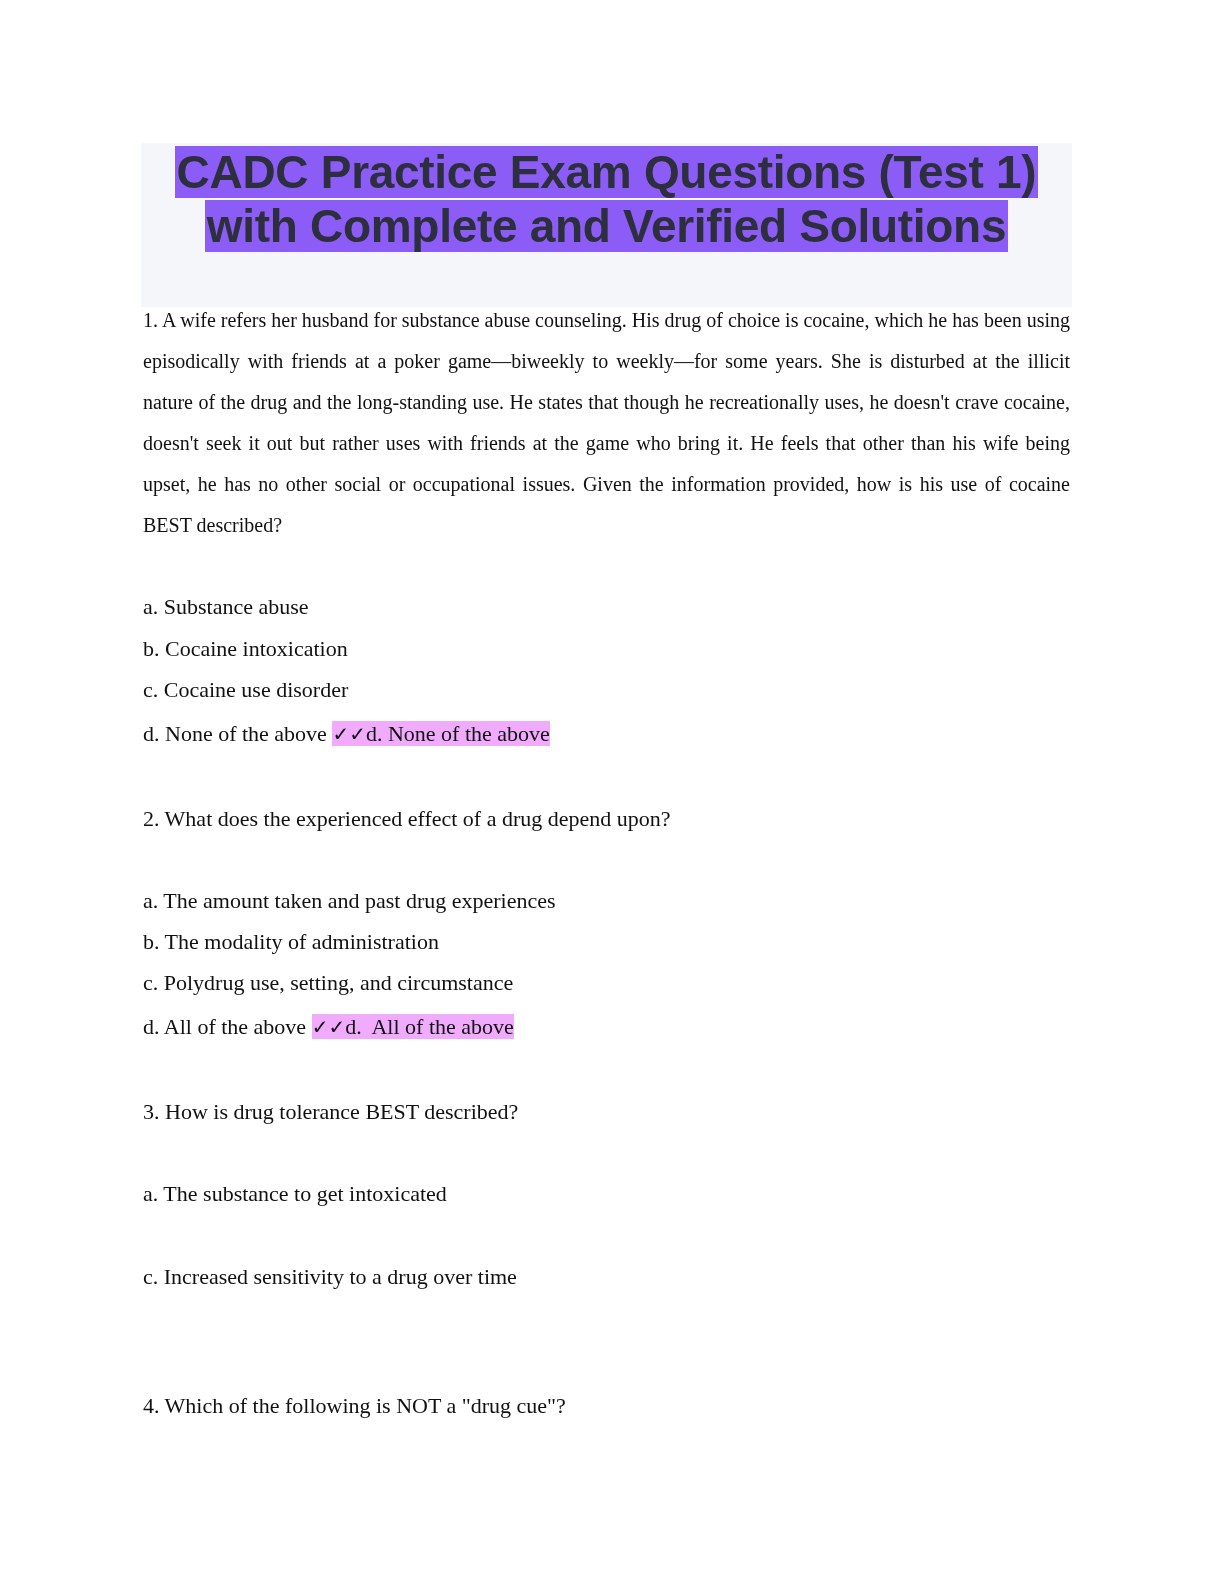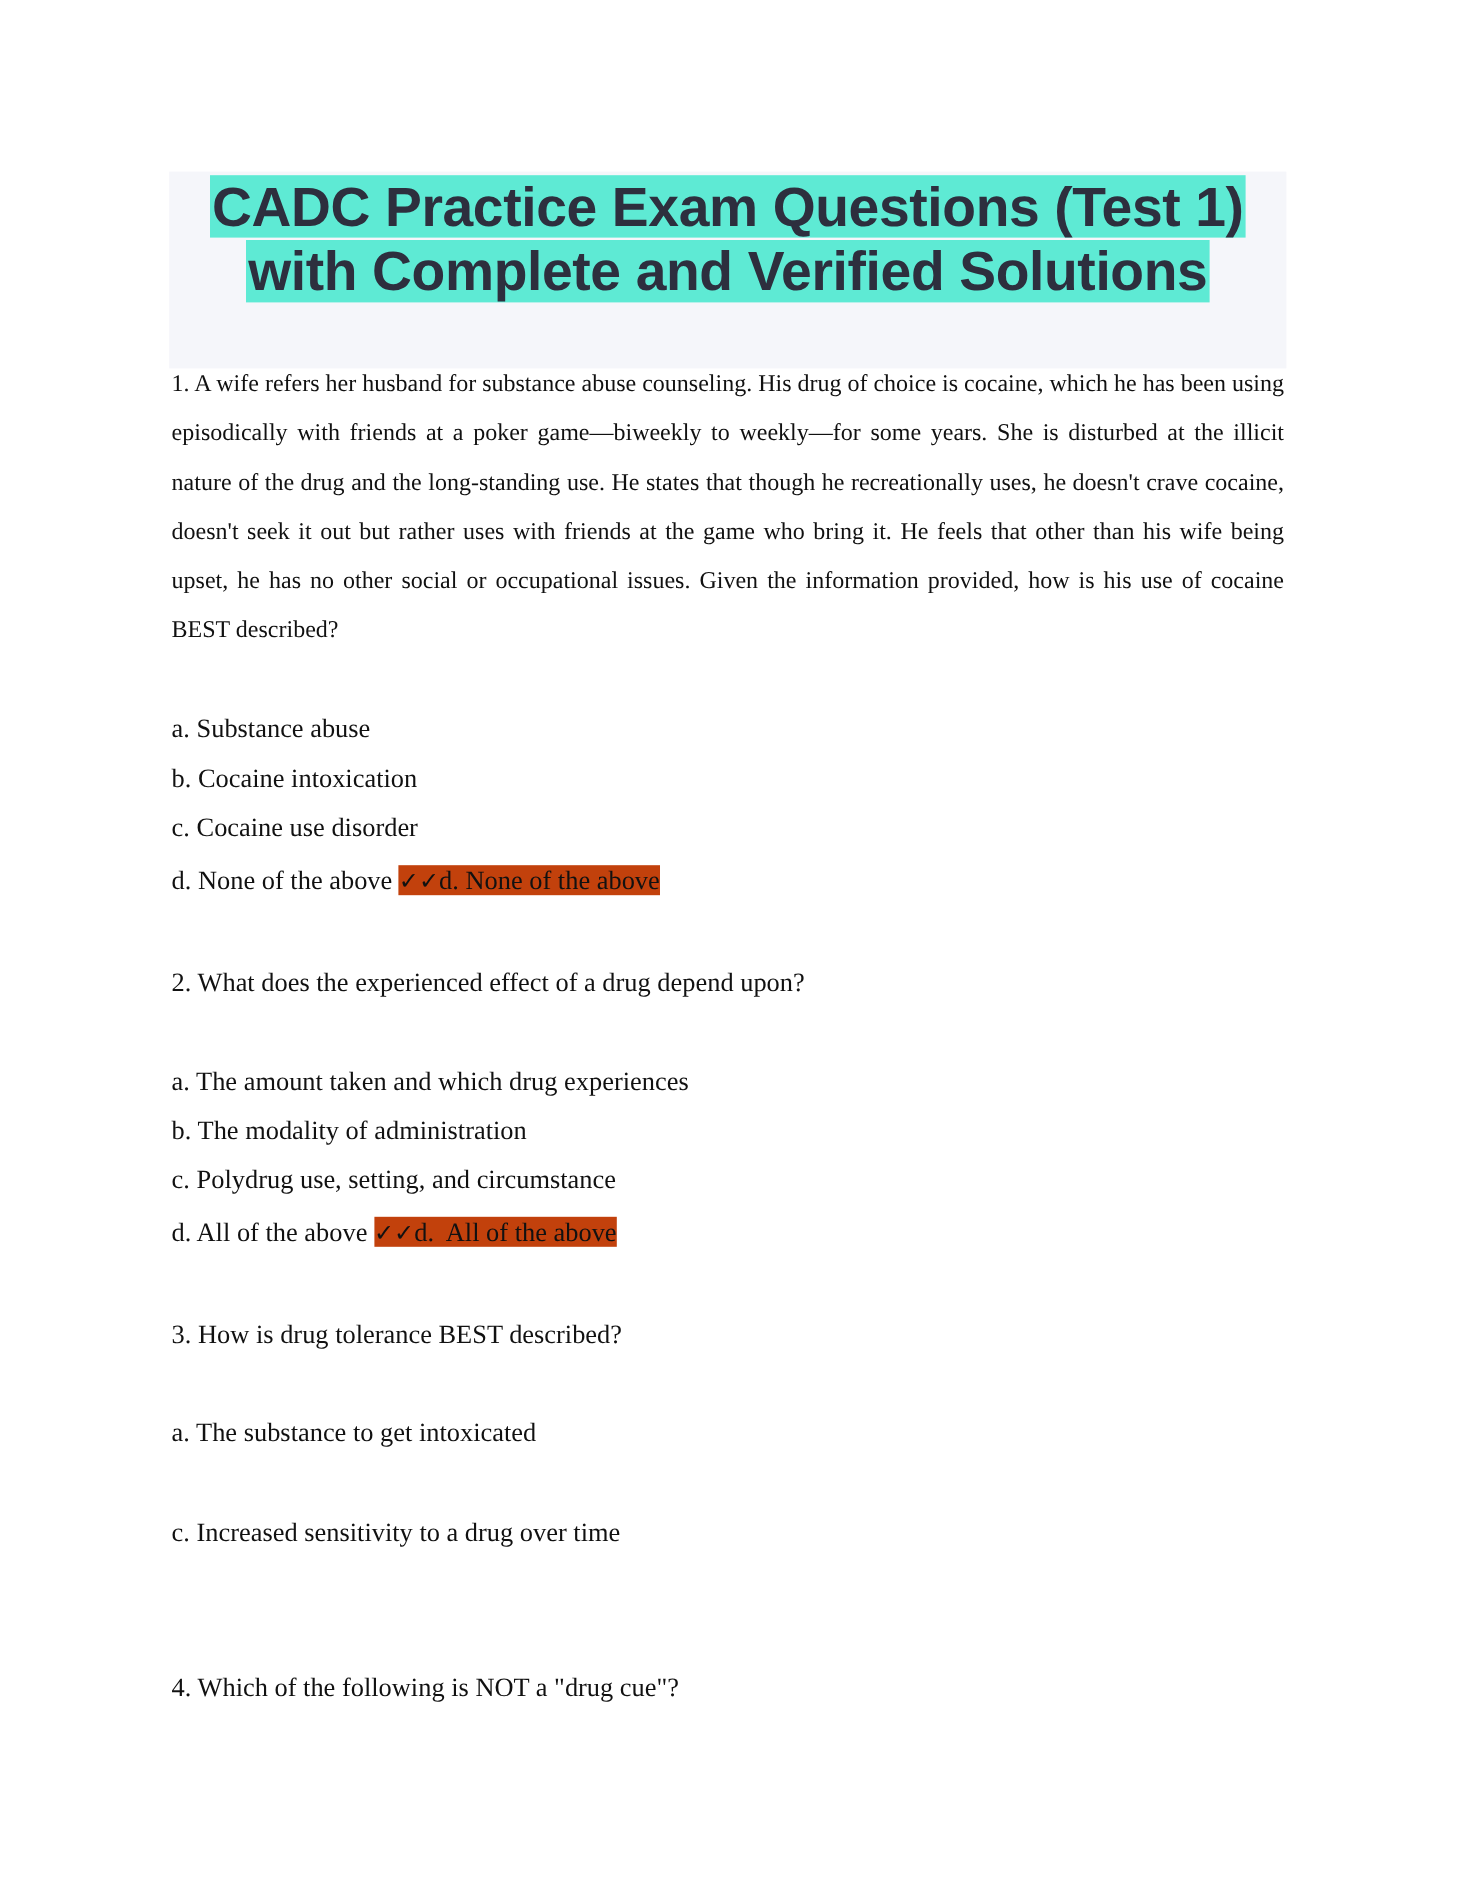--- a/index.html
+++ b/index.html
@@ -12,29 +12,29 @@
     .title {
       margin: 0; padding-top: 2px;
       text-align: center;
       font-family: "Liberation Sans", sans-serif;
       font-weight: bold;
       font-size: 46px;
       line-height: 54px;
       color: #2d2f3e;
       letter-spacing: -0.3px;
     }
-    .title .hl { background: #5eead4; padding: 0 2px; }
+    .title .hl { background: #8b5cf6; padding: 0 2px; }
     .body-text {
       position: absolute; left: 143px; width: 927px;
       font-family: "Liberation Serif", serif;
       font-size: 20px; color: #111111;
     }
     .q1 { top: 300px; line-height: 41px; text-align: justify; text-align-last: left; }
     .line { position: absolute; left: 143px; font-family: "Liberation Serif", serif; font-size: 22px; color: #111111; white-space: nowrap; line-height: 30px; }
-    .answer { background: #c2410c; }
+    .answer { background: #f0abfc; }
     .check { font-family: "DejaVu Sans", sans-serif; font-size: 20px; font-weight: bold; }
   </style>
 </head>
 <body>
 
 <div class="page">
 
   <div class="title-box">
     <h1 class="title">
       <span class="hl">CADC Practice Exam Questions (Test 1)</span><br>
@@ -46,21 +46,21 @@
 
   <div class="line" style="top:592px;">a. Substance abuse</div>
   <div class="line" style="top:634px;">b. Cocaine intoxication</div>
   <div class="line" style="top:675px;">c. Cocaine use disorder</div>
   <div class="line" style="top:719px;">
     <span>d. None of the above</span>
     <span class="answer"><span class="check">✓✓</span><span>d. None of the above</span></span>
   </div>
 
   <div class="line" style="top:804px;">2. What does the experienced effect of a drug depend upon?</div>
-  <div class="line" style="top:886px;">a. The amount taken and which drug experiences</div>
+  <div class="line" style="top:886px;">a. The amount taken and past drug experiences</div>
   <div class="line" style="top:927px;">b. The modality of administration</div>
   <div class="line" style="top:968px;">c. Polydrug use, setting, and circumstance</div>
   <div class="line" style="top:1012px;">
     <span>d. All of the above</span>
     <span class="answer"><span class="check">✓✓</span><span style="white-space:pre;">d.  All of the above</span></span>
   </div>
 
   <div class="line" style="top:1097px;">3. How is drug tolerance BEST described?</div>
   <div class="line" style="top:1179px;">a. The substance to get intoxicated</div>
   <div class="line" style="top:1262px;">c. Increased sensitivity to a drug over time</div>

